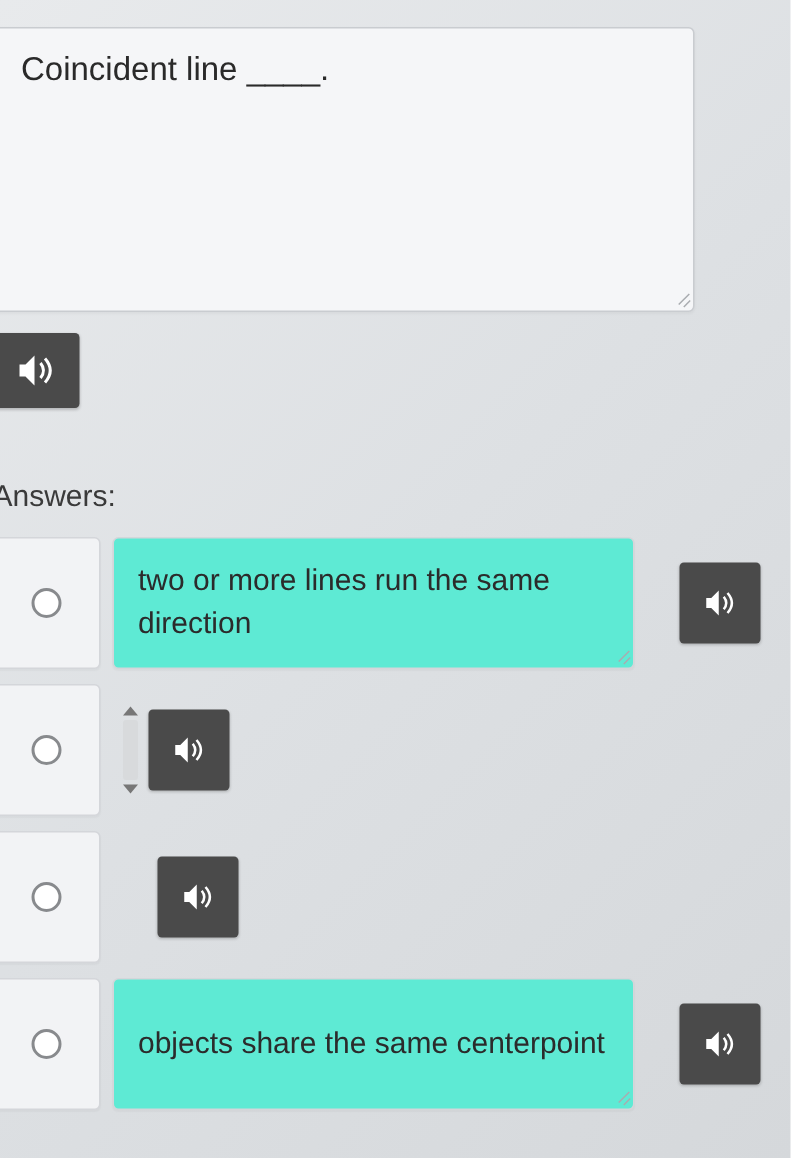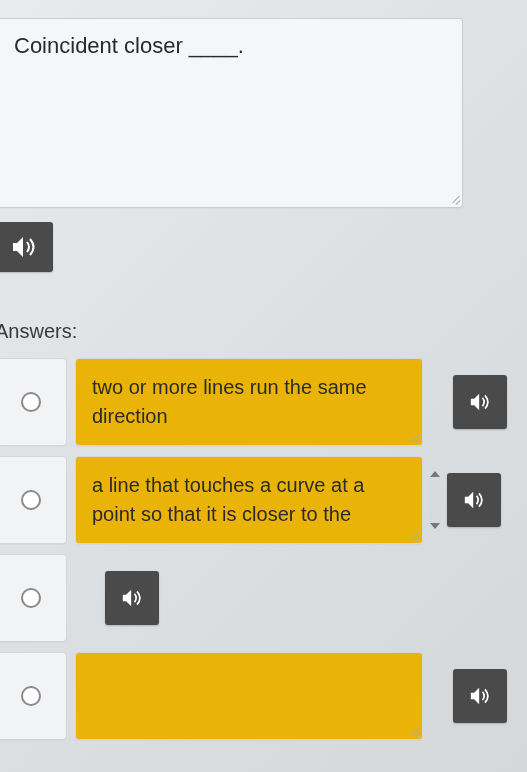--- a/index.html
+++ b/index.html
@@ -98,21 +98,21 @@
   .radio-circle {
     width: 20px;
     height: 20px;
     border: 2px solid #888a8d;
     border-radius: 50%;
     background: #fff;
   }
   .text-cell {
     flex: 0 0 348px;
     width: 348px;
-    background: #eab308;
+    background: #5eead4;
     border: 1px solid #d4d6da;
     border-radius: 4px;
     padding: 12px 16px 12px 16px;
     font-size: 20px;
     color: #2b2b2b;
     line-height: 1.45;
     position: relative;
     box-shadow: 0 1px 1px rgba(0,0,0,0.03);
     display: flex;
     align-items: center;
@@ -145,21 +145,21 @@
     margin-left: 8px;
     align-self: center;
   }
   .spacer-narrow { width: 22px; }
   .speaker-svg { fill: #fff; }
 </style>
 </head>
 <body>
 
 <div class="question-box">
-  <span>Coincident closer ____.</span>
+  <span>Coincident line ____.</span>
   <div class="resize-handle"></div>
 </div>
 
 <button class="audio-btn audio-main">
   <svg class="speaker-svg" width="28" height="24" viewBox="0 0 28 24">
     <path d="M3 8 h4 l6 -6 v20 l-6 -6 h-4 z"></path>
     <path d="M17 7 q4 5 0 10" stroke="#fff" stroke-width="2" fill="none"></path>
     <path d="M20 4 q7 8 0 16" stroke="#fff" stroke-width="2" fill="none"></path>
   </svg>
 </button>
@@ -183,24 +183,20 @@
         <path d="M17 7 q4 5 0 10" stroke="#fff" stroke-width="2" fill="none"></path>
         <path d="M20 4 q7 8 0 16" stroke="#fff" stroke-width="2" fill="none"></path>
       </svg>
     </button>
   </div>
 
   <div class="answer-row">
     <div class="radio-cell">
       <div class="radio-circle"></div>
     </div>
-    <div class="text-cell">
-      <span>a line that touches a curve at a point so that it is closer to the</span>
-      <div class="resize-handle"></div>
-    </div>
     <div class="scroll-cell">
       <div class="scroll-arrow scroll-up"></div>
       <div class="scroll-track"></div>
       <div class="scroll-arrow scroll-down"></div>
     </div>
     <button class="audio-btn answer-audio" style="margin-left:2px;">
       <svg class="speaker-svg" width="24" height="20" viewBox="0 0 28 24">
         <path d="M3 8 h4 l6 -6 v20 l-6 -6 h-4 z"></path>
         <path d="M17 7 q4 5 0 10" stroke="#fff" stroke-width="2" fill="none"></path>
         <path d="M20 4 q7 8 0 16" stroke="#fff" stroke-width="2" fill="none"></path>
@@ -220,20 +216,21 @@
         <path d="M20 4 q7 8 0 16" stroke="#fff" stroke-width="2" fill="none"></path>
       </svg>
     </button>
   </div>
 
   <div class="answer-row">
     <div class="radio-cell">
       <div class="radio-circle"></div>
     </div>
     <div class="text-cell">
+      <span>objects share the same centerpoint</span>
       <div class="resize-handle"></div>
     </div>
     <div class="spacer-narrow"></div>
     <button class="audio-btn answer-audio">
       <svg class="speaker-svg" width="24" height="20" viewBox="0 0 28 24">
         <path d="M3 8 h4 l6 -6 v20 l-6 -6 h-4 z"></path>
         <path d="M17 7 q4 5 0 10" stroke="#fff" stroke-width="2" fill="none"></path>
         <path d="M20 4 q7 8 0 16" stroke="#fff" stroke-width="2" fill="none"></path>
       </svg>
     </button>

